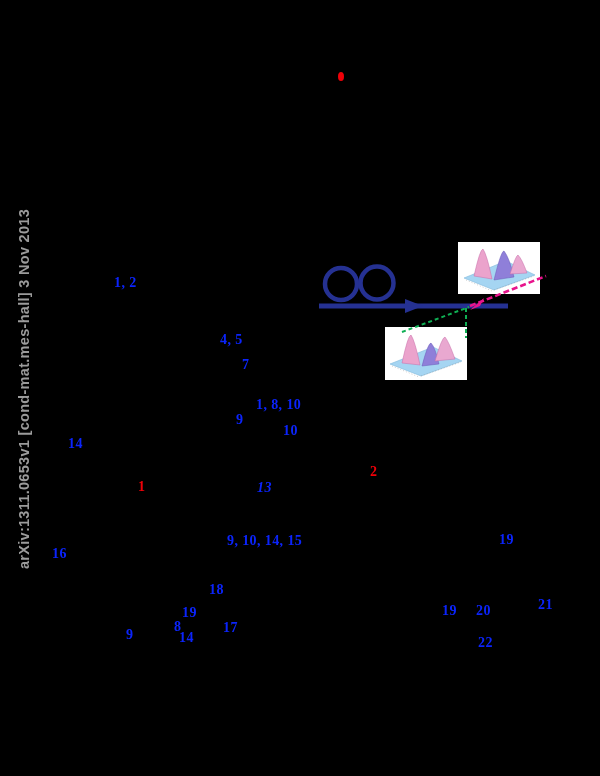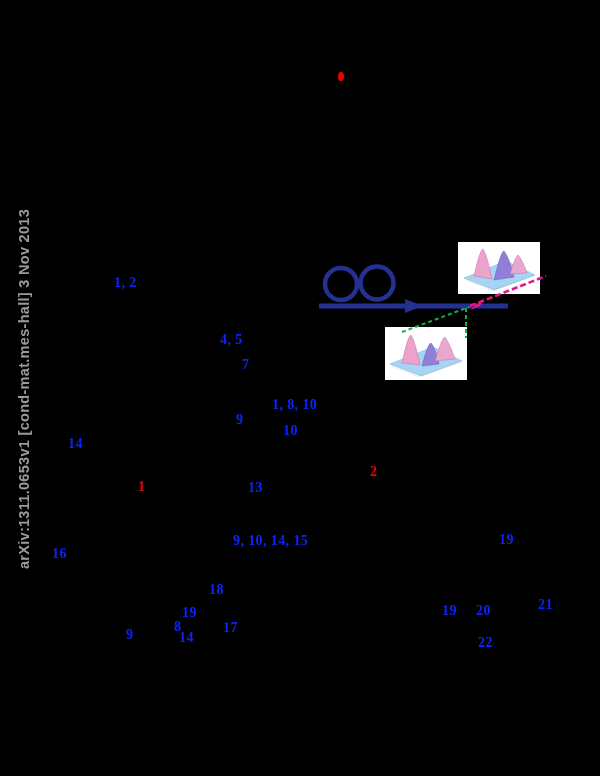--- a/index.html
+++ b/index.html
@@ -37,27 +37,27 @@
 <div id="page">
 
   <div class="arxiv-stamp">arXiv:1311.0653v1  [cond-mat.mes-hall]  3 Nov 2013</div>
 
   <div class="red-dot"></div>
 
   <div>
       <span class="cite" style="left: 114px; top: 278px; color: rgb(11, 36, 251);">1, 2</span>
       <span class="cite" style="left: 220px; top: 335px; color: rgb(11, 36, 251); text-align: right;">4, 5</span>
       <span class="cite" style="left: 242px; top: 360px; color: rgb(11, 36, 251);">7</span>
-      <span class="cite" style="left: 272px; top: 400px; color: rgb(11, 36, 251);">1, 8, 10</span>
+      <span class="cite" style="left: 256px; top: 400px; color: rgb(11, 36, 251);">1, 8, 10</span>
       <span class="cite" style="left: 236px; top: 415px; color: rgb(11, 36, 251);">9</span>
       <span class="cite" style="left: 283px; top: 426px; color: rgb(11, 36, 251);">10</span>
       <span class="cite" style="left: 68px; top: 439px; color: rgb(11, 36, 251);">14</span>
-      <span class="cite" style="left: 248px; top: 483px; color: rgb(11, 36, 251);">13</span>
+      <span class="cite" style="left: 257px; top: 483px; color: rgb(11, 36, 251); font-style: italic;">13</span>
       <span class="cite" style="left: 52px; top: 549px; color: rgb(11, 36, 251);">16</span>
-      <span class="cite" style="left: 233px; top: 536px; color: rgb(11, 36, 251);">9, 10, 14, 15</span>
+      <span class="cite" style="left: 227px; top: 536px; color: rgb(11, 36, 251);">9, 10, 14, 15</span>
       <span class="cite" style="left: 169px; top: 585px; color: rgb(11, 36, 251); margin-left: 40px;">18</span>
       <span class="cite" style="left: 182px; top: 608px; color: rgb(11, 36, 251);">19</span>
       <span class="cite" style="left: 174px; top: 622px; color: rgb(11, 36, 251);">8</span>
       <span class="cite" style="left: 179px; top: 633px; color: rgb(11, 36, 251);">14</span>
       <span class="cite" style="left: 223px; top: 623px; color: rgb(11, 36, 251);">17</span>
       <span class="cite" style="left: 126px; top: 630px; color: rgb(11, 36, 251);">9</span>
       <span class="cite" style="left: 499px; top: 535px; color: rgb(11, 36, 251);">19</span>
       <span class="cite" style="left: 442px; top: 606px; color: rgb(11, 36, 251);">19</span>
       <span class="cite" style="left: 476px; top: 606px; color: rgb(11, 36, 251);">20</span>
       <span class="cite" style="left: 538px; top: 600px; color: rgb(11, 36, 251);">21</span>

